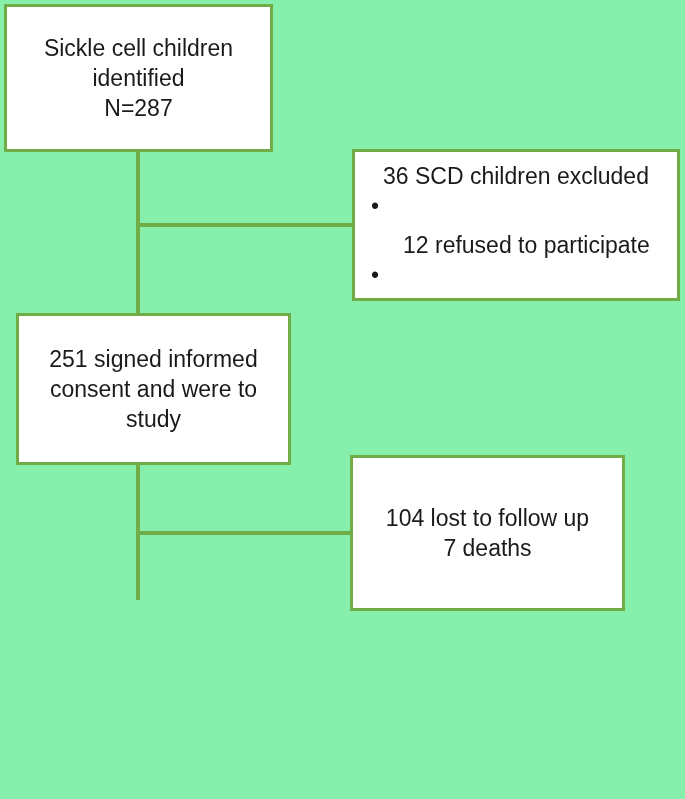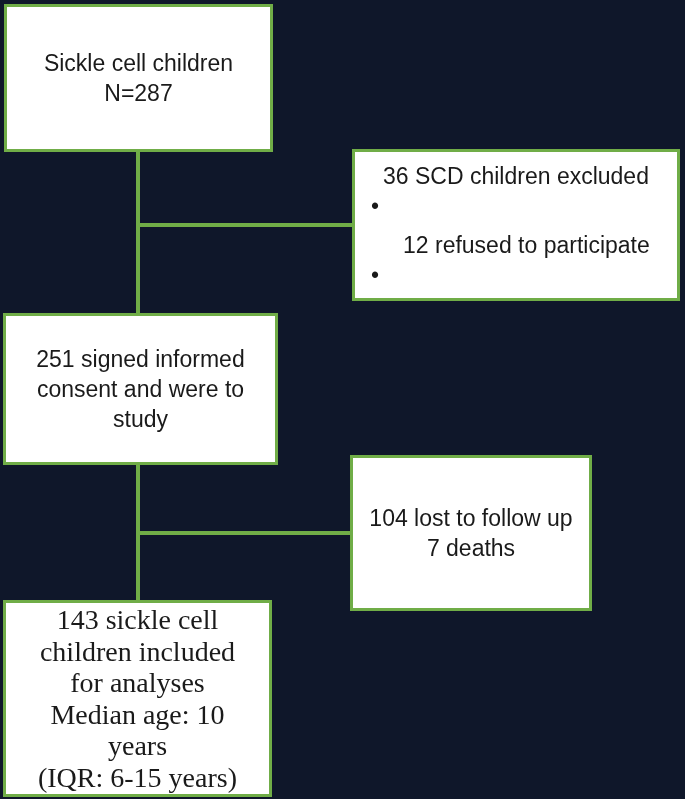--- a/index.html
+++ b/index.html
@@ -4,21 +4,21 @@
 <style>
   html, body {
     margin: 0;
     padding: 0;
     background: #ffffff;
   }
   .canvas {
     position: relative;
     width: 685px;
     height: 799px;
-    background: #0f172a;
+    background: #86efac;
     overflow: hidden;
   }
   .box {
     position: absolute;
     box-sizing: border-box;
     border: 3px solid var(--accent, #70AD47);
     background: #ffffff;
     display: flex;
     flex-direction: column;
     justify-content: center;
@@ -58,66 +58,59 @@
     margin-top: 39px;
   }
   .connector {
     position: absolute;
     background: var(--accent, #70AD47);
   }
   
   #box-identified { left: 4px;   top: 4px;   width: 269px; height: 148px; }
   #box-excluded   { left: 352px; top: 149px; width: 328px; height: 152px; }
   #box-consented  { left: 3px;   top: 313px; width: 275px; height: 152px; }
-  #box-lost       { left: 350px; top: 455px; width: 242px; height: 156px; }
+  #box-lost       { left: 350px; top: 455px; width: 275px; height: 156px; }
   #box-included   { left: 3px;   top: 600px; width: 269px; height: 197px; }
   #vline-1 { left: 136px; top: 152px; width: 4px;   height: 161px; }
   #hline-1 { left: 140px; top: 223px; width: 212px; height: 4px; }
   #vline-2 { left: 136px; top: 465px; width: 4px;   height: 135px; }
   #hline-2 { left: 140px; top: 531px; width: 210px; height: 4px; }
 </style>
 </head>
 <body>
 
 <div class="canvas">
 
   <div class="connector" id="vline-1"></div>
   <div class="connector" id="hline-1"></div>
   <div class="connector" id="vline-2"></div>
   <div class="connector" id="hline-2"></div>
 
   <div class="box sans centered" id="box-identified" style="color: rgb(26, 26, 26);">
     <span class="line">Sickle cell children</span>
+    <span class="line">identified</span>
     <span class="line">N=287</span>
   </div>
 
   <div class="box sans" id="box-excluded" style="color: rgb(26, 26, 26); justify-content: center;">
     <div class="excl-title">36 SCD children excluded</div>
     <div class="bullet-row">
       <span class="bullet-glyph">•</span>
       <span class="bullet-text">12 refused to participate</span>
     </div>
     <div class="bullet-row">
       <span class="bullet-glyph">•</span>
     </div>
   </div>
 
-  <div class="box sans centered" id="box-consented" style="color: rgb(26, 26, 26);">
+  <div class="box sans centered" id="box-consented" style="color: rgb(26, 26, 26); margin-left: 13px;">
     <span class="line">251 signed informed</span>
     <span class="line">consent and were to</span>
     <span class="line">study</span>
   </div>
 
   <div class="box sans centered" id="box-lost" style="color: rgb(26, 26, 26);">
     <span class="line">104 lost to follow up</span>
     <span class="line">7 deaths</span>
   </div>
 
-  <div class="box serif centered" id="box-included" style="color: rgb(26, 26, 26);">
-    <span class="line">143 sickle cell</span>
-    <span class="line">children included</span>
-    <span class="line">for analyses</span>
-    <span class="line">Median age: 10</span>
-    <span class="line">years</span>
-    <span class="line">(IQR: 6-15 years)</span>
-  </div>
 
 </div>
 
 </body></html>

